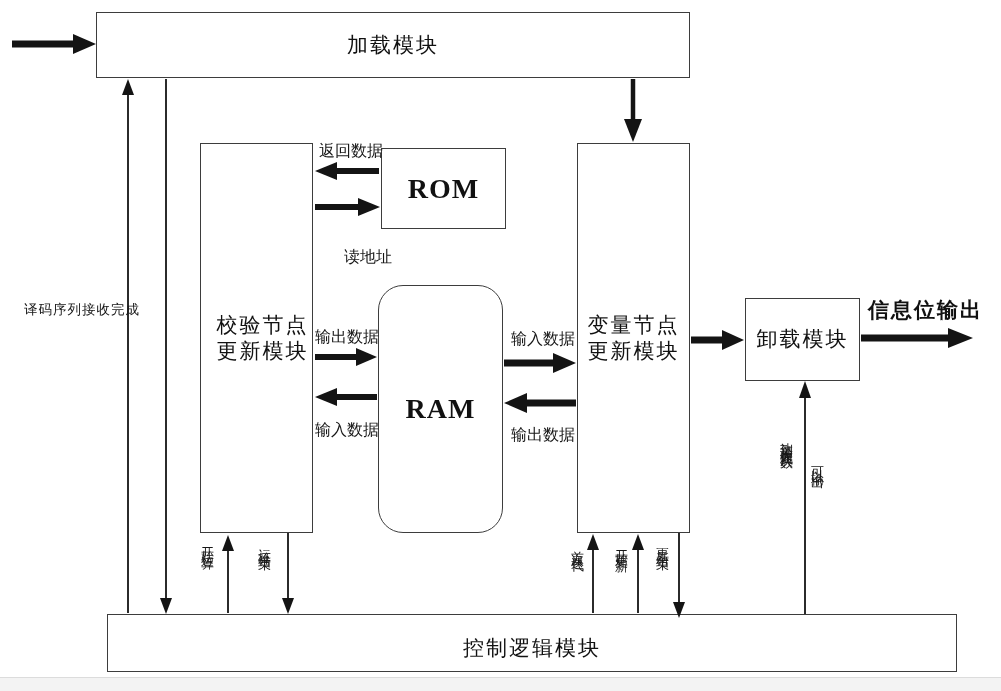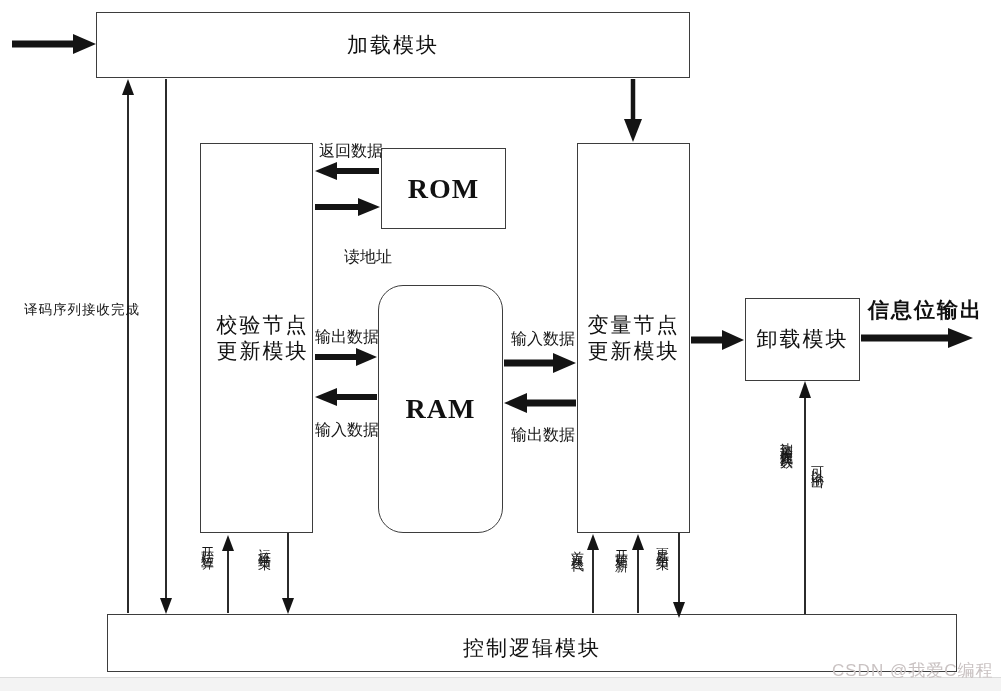--- a/index.html
+++ b/index.html
@@ -172,14 +172,13 @@
   <div class="vlbl" style="left:201px;top:537px;">开始运算</div>
   <div class="vlbl" style="left:258px;top:538px;">运算结束</div>
   <div class="vlbl" style="left:571px;top:540px;">首次迭代</div>
   <div class="vlbl" style="left:615px;top:540px;">开始更新</div>
   <div class="vlbl" style="left:656px;top:538px;">更新结束</div>
   <div class="vlbl" style="left:780px;top:432px;letter-spacing:2px;">达到最大迭代次数</div>
   <div class="vlbl" style="left:811px;top:456px;">可以输出</div>
 
   <div class="bottom-strip"></div>
 
-  <div class="watermark">CSDN @我爱C编程</div>
 </div>
 
 </body></html>

